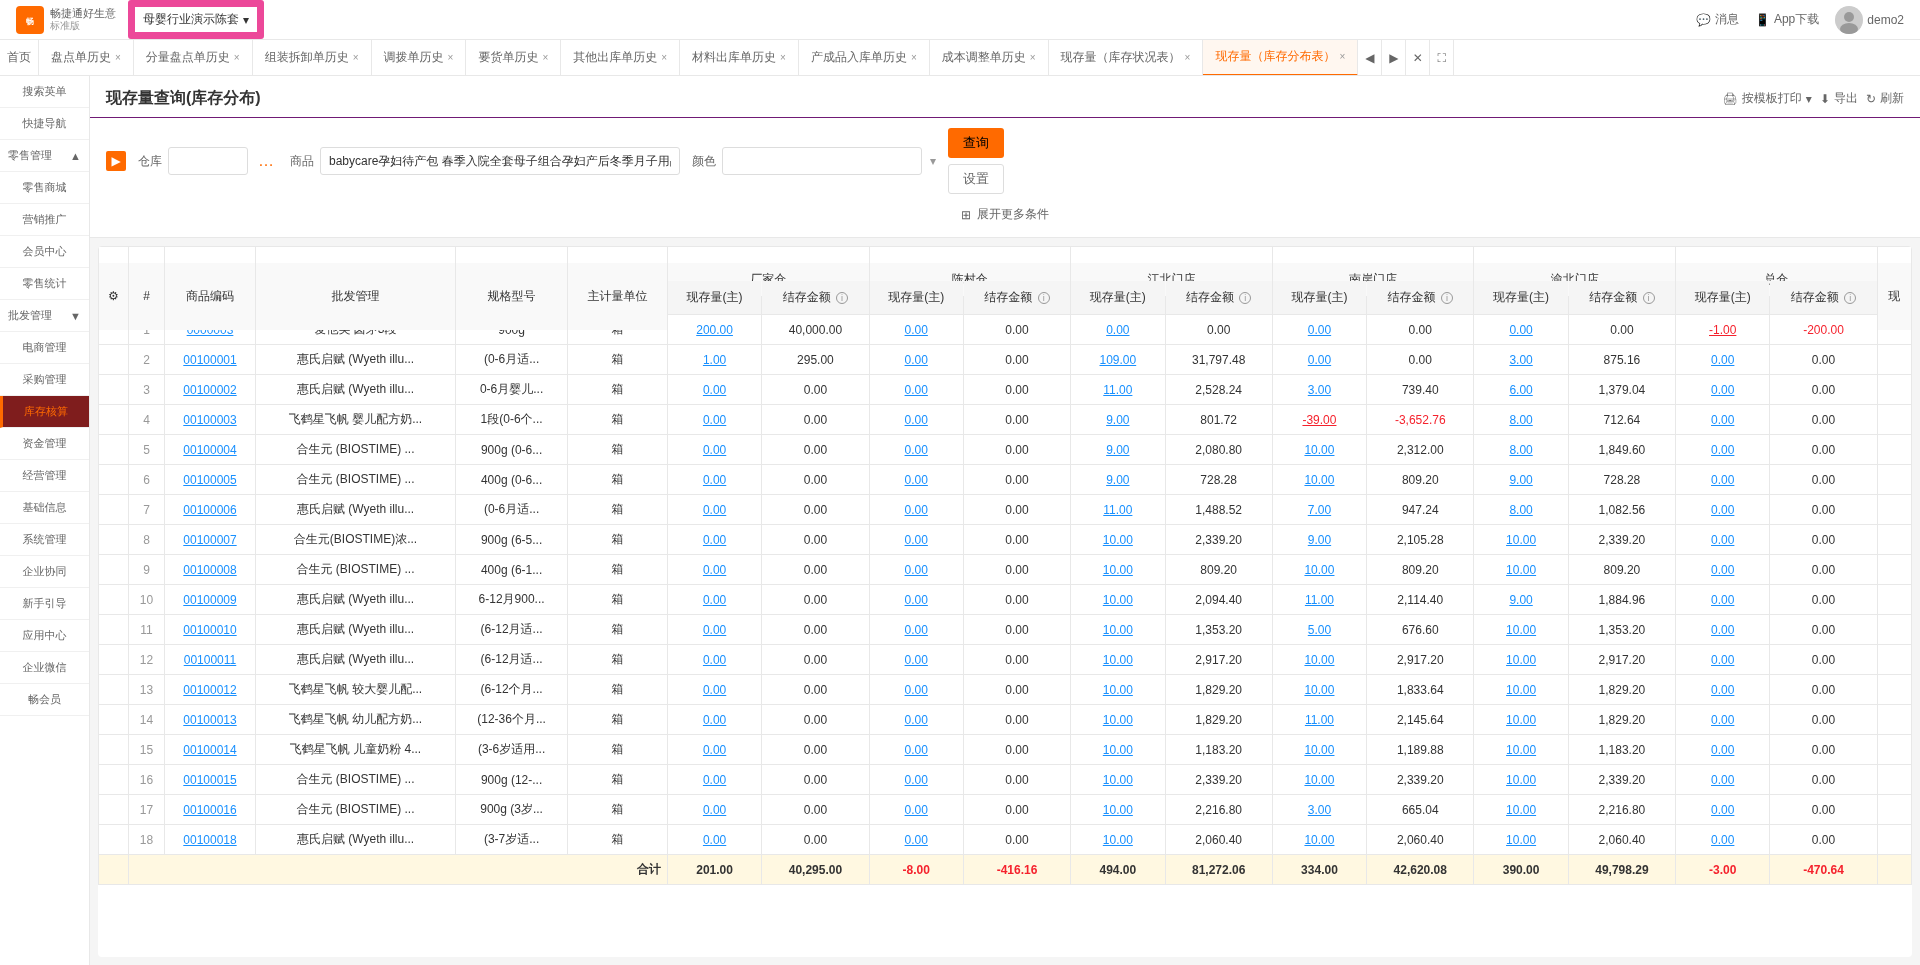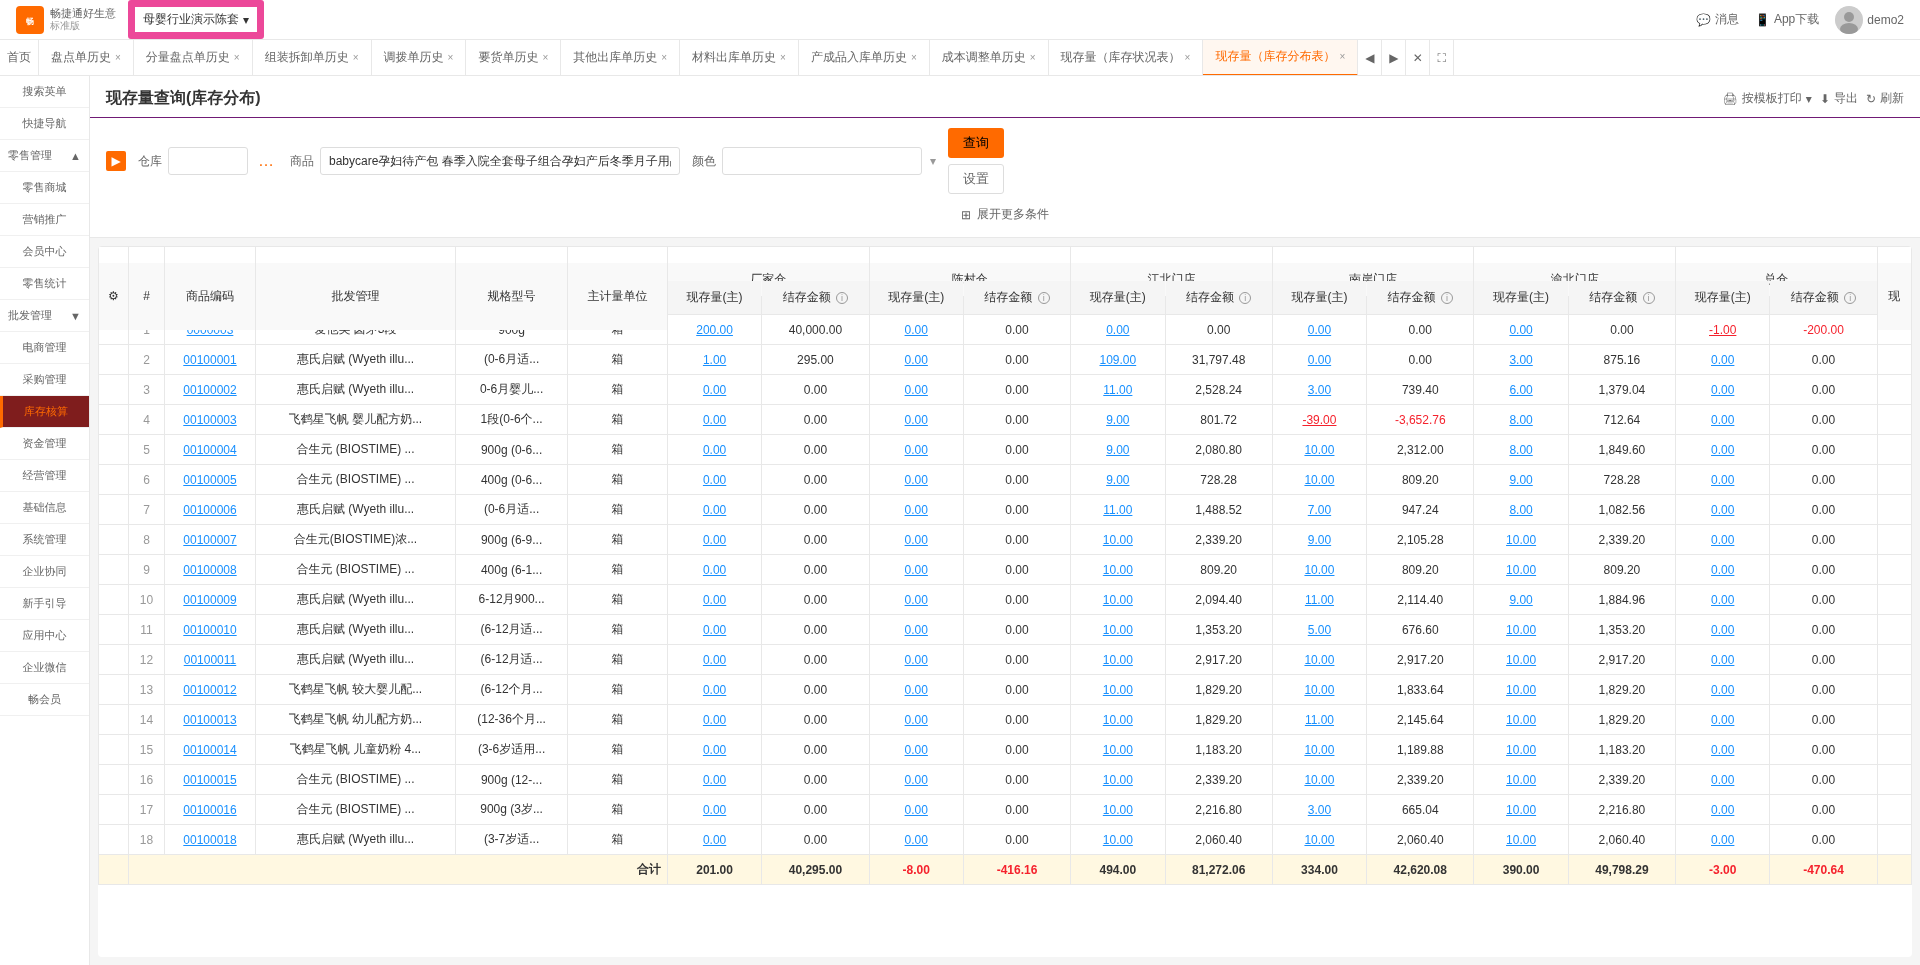--- a/index.html
+++ b/index.html
@@ -437,21 +437,21 @@
       <td>1,082.56</td>
       <td class="col-link ">0.00</td>
       <td class="">0.00</td>
       <td></td>
     </tr>
             <tr>
       <td></td>
       <td class="col-num">8</td>
       <td class="col-link">00100007</td>
       <td>合生元(BIOSTIME)浓...</td>
-      <td>900g (6-9...</td>
+      <td>900g (6-5...</td>
       <td>箱</td>
       <td class="col-link">0.00</td>
       <td>0.00</td>
       <td class="col-link">0.00</td>
       <td>0.00</td>
       <td class="col-link">10.00</td>
       <td>2,339.20</td>
       <td class="col-link ">9.00</td>
       <td class="">2,105.28</td>
       <td class="col-link">10.00</td>

